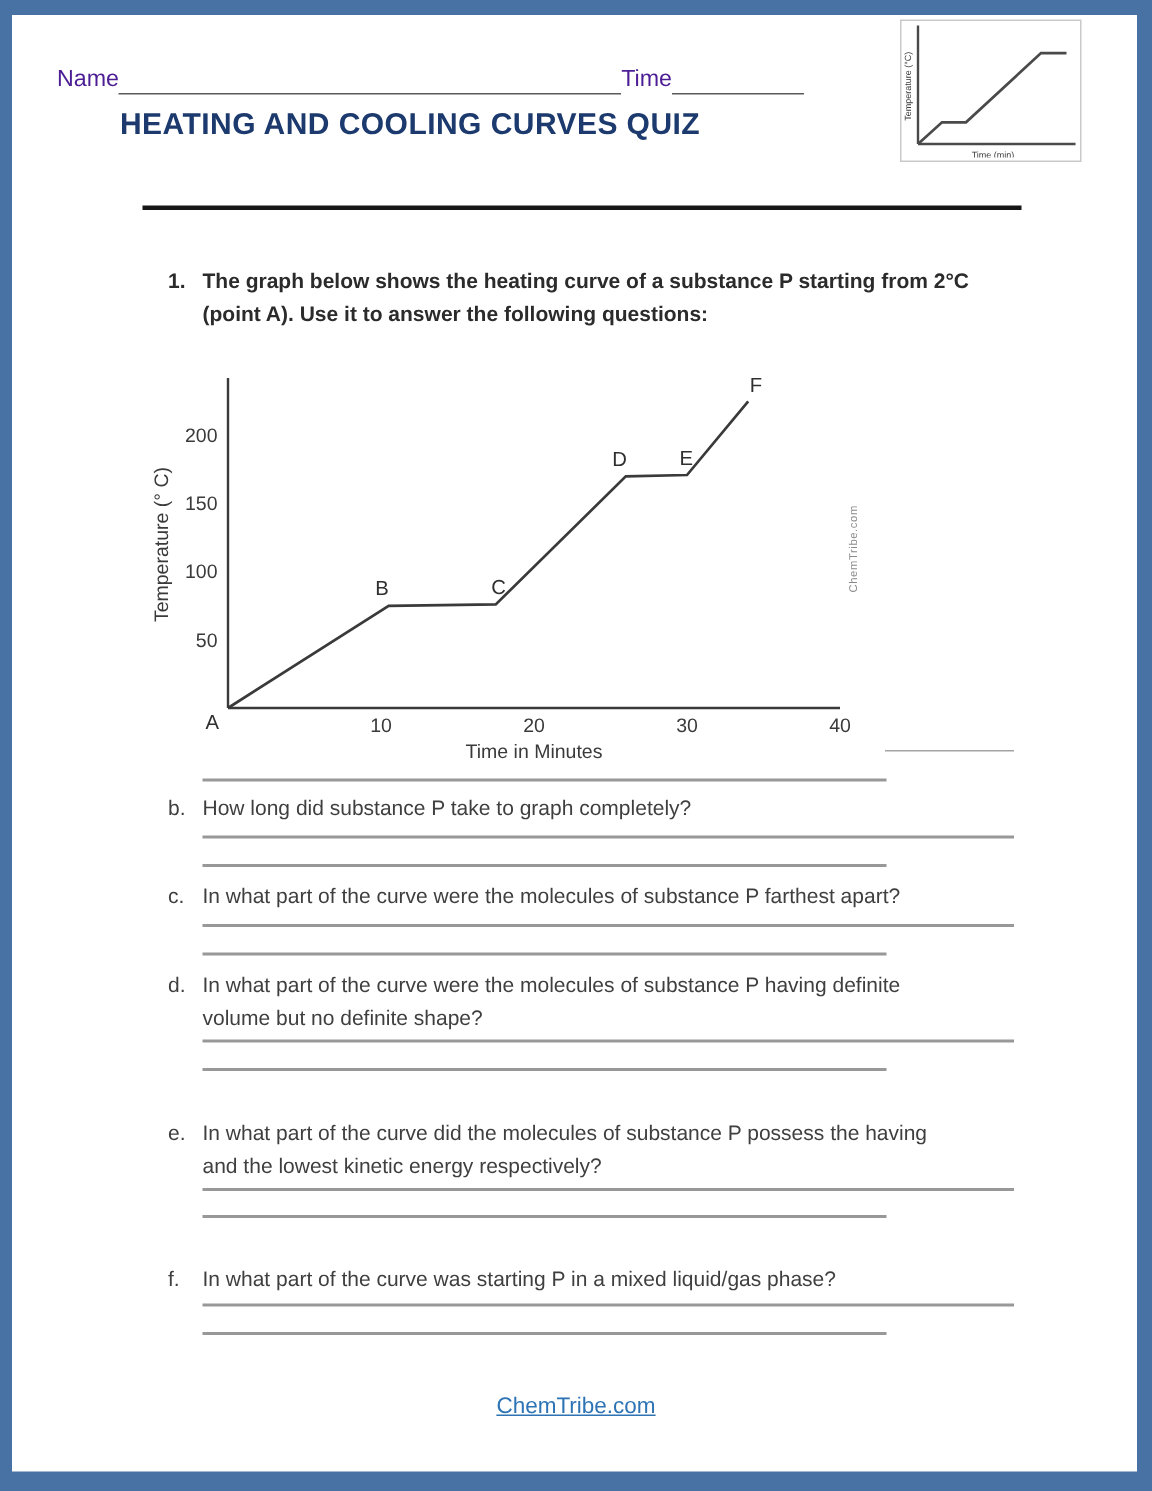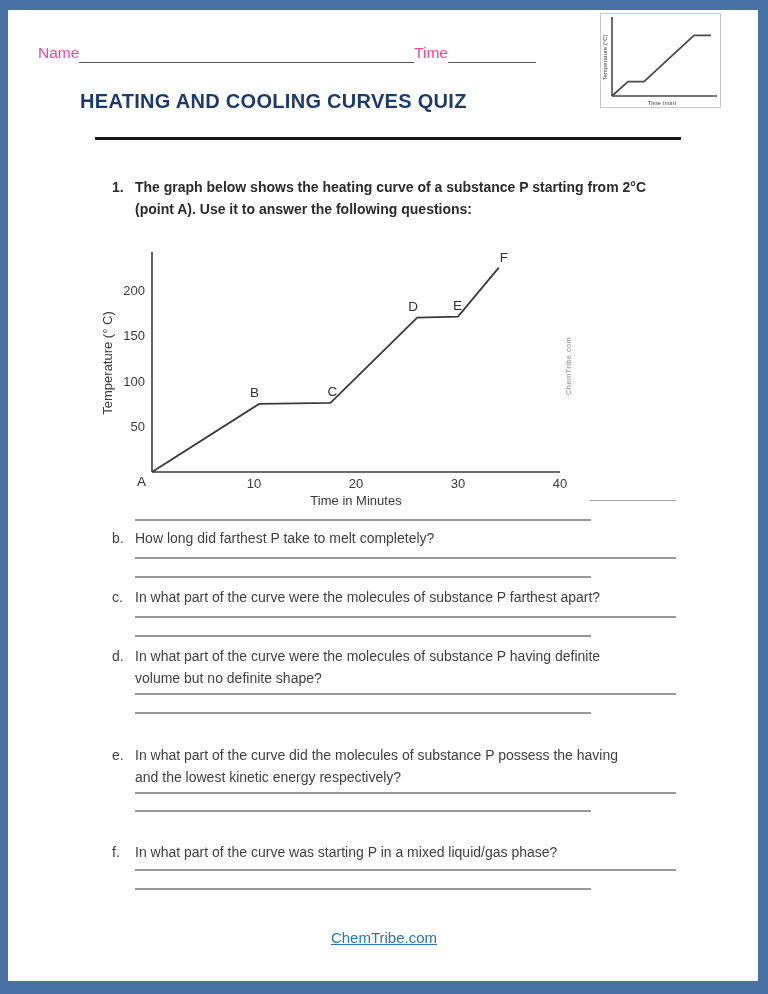--- a/index.html
+++ b/index.html
@@ -2,29 +2,29 @@
 <html><head>
 <meta charset="utf-8">
 <style>
   html,body{margin:0;padding:0;background:#ffffff;}
   .page{position:relative;width:768px;height:994px;background:#fff;overflow:hidden;
         font-family:"Liberation Sans",sans-serif;color:#3f3f3f;}
   .frame{position:absolute;inset:0;box-sizing:border-box;border-style:solid;
          border-width:10px 10px 13px 8px;border-color:#4872a3;pointer-events:none;z-index:5;}
   
   .namerow{position:absolute;left:38px;top:44px;width:498px;display:flex;align-items:flex-end;
-           font-size:15.5px;color:#ec4899;}
+           font-size:15.5px;color:#4c1d95;}
   .namerow .lbl{padding-bottom:1px;}
   .fill-line{flex:1;border-bottom:1.4px solid #5a5a5a;height:16px;}
   .date-line{width:88px;border-bottom:1.4px solid #5a5a5a;height:16px;}
   
   .minichart{position:absolute;left:600px;top:13px;width:119px;height:93px;
              border:1px solid #c9c9c9;background:#fff;}
   
-  .title{position:absolute;left:80px;top:90px;font-size:20px;font-weight:bold;
+  .title{position:absolute;left:80px;top:72px;font-size:20px;font-weight:bold;
          color:#1c3a6e;letter-spacing:0.3px;}
   .titlerule{position:absolute;left:95px;top:137px;width:586px;height:3px;background:#161616;}
   
   .q1{position:absolute;left:112px;top:176px;width:600px;display:flex;
       font-weight:bold;font-size:14px;color:#2b2b2b;line-height:22px;}
   .q1 .qlabel{width:23px;flex:none;}
   .q1 .qtext{white-space:pre-line;width:565px;}
   
   .chart{position:absolute;left:95px;top:246px;}
   .watermark{position:absolute;left:564px;top:331px;height:64px;writing-mode:vertical-rl;
@@ -95,21 +95,21 @@
       <text x="404.8" y="15.625" font-size="13.5" fill="#2f2f2f">F</text>
     </svg>
 
   <div class="watermark">ChemTribe.com</div>
 
   <div class="ansline thin" style="left:590px;top:500px;width:86px;"></div>
   <div class="ansline" style="left:135px;top:519px;width:456px;"></div>
 
   <div class="subq" style="top:527px;">
     <span class="qlabel">b.</span>
-    <span class="qtext">How long did farthest P take to melt completely?</span>
+    <span class="qtext">How long did substance P take to graph completely?</span>
   </div>
   <div class="ansline" style="left:135px;top:557px;width:541px;"></div>
   <div class="ansline" style="left:135px;top:576px;width:456px;"></div>
 
   <div class="subq" style="top:586px;">
     <span class="qlabel">c.</span>
     <span class="qtext">In what part of the curve were the molecules of substance P farthest apart?</span>
   </div>
   <div class="ansline" style="left:135px;top:616px;width:541px;"></div>
   <div class="ansline" style="left:135px;top:635px;width:456px;"></div>

